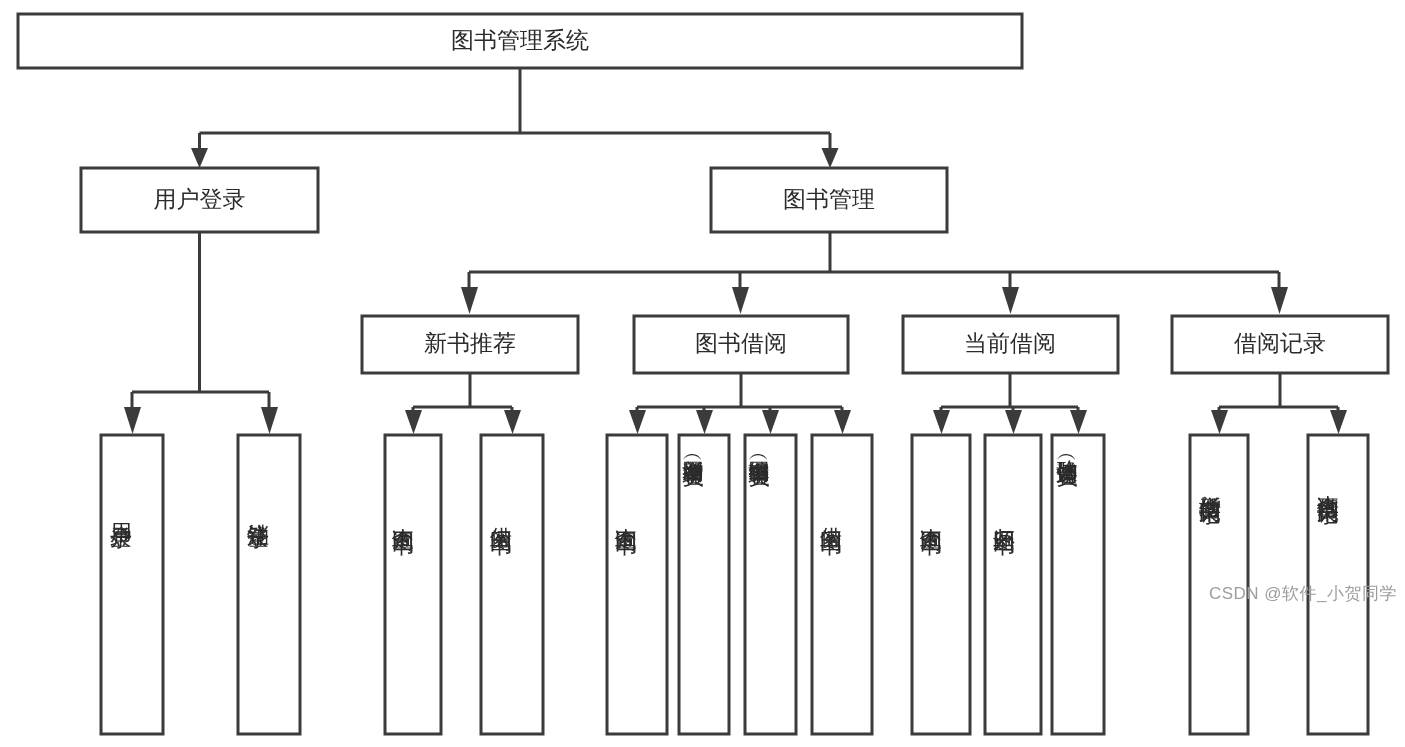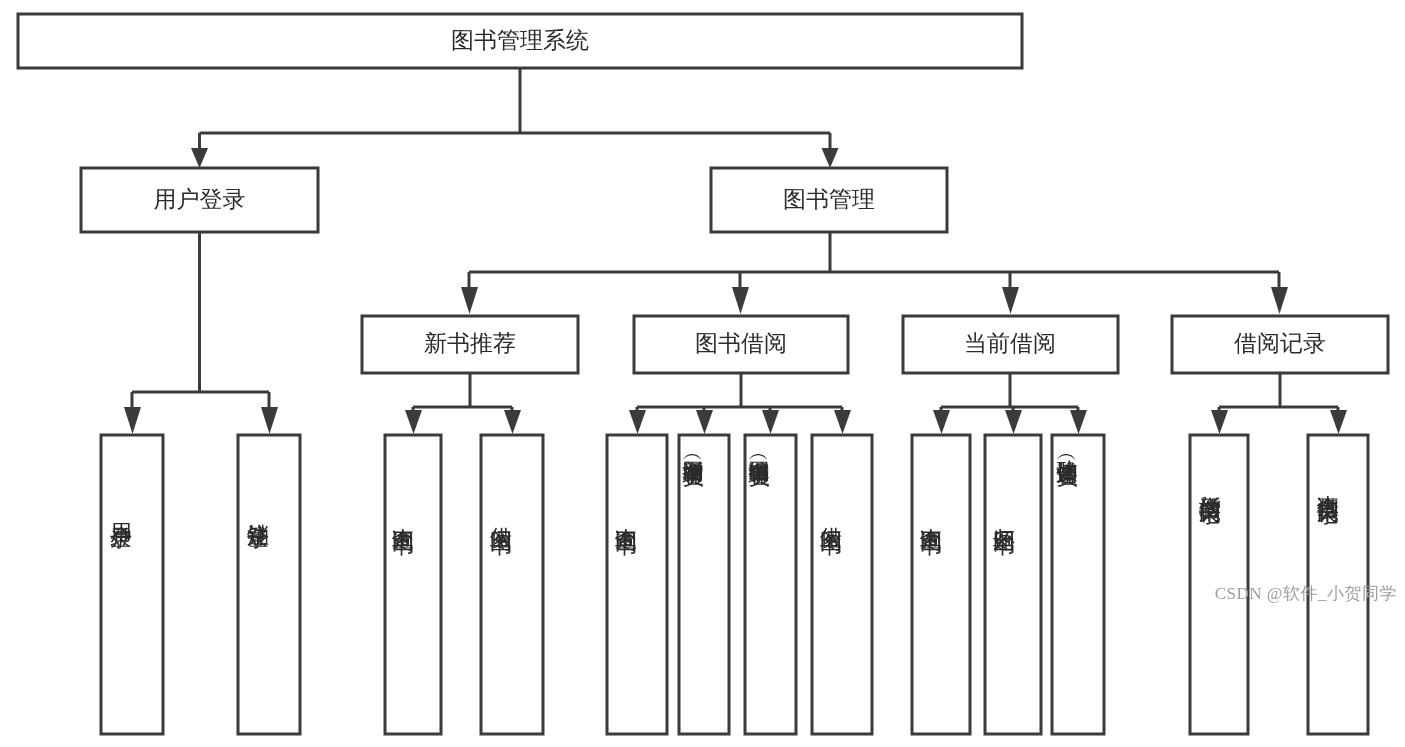--- a/index.html
+++ b/index.html
@@ -58,21 +58,21 @@
     letter-spacing: 2px;
     line-height: 1;
     white-space: nowrap;
     text-align: left;
     pointer-events: none;
   }
   .watermark {
     position: absolute;
     right: 8px;
     bottom: 4px;
-    font-family: Liberation Serif, serif;
+    font-family: Liberation Sans, sans-serif;
     font-size: 17px;
     color: #9d9d9d;
     letter-spacing: 0.5px;
     white-space: nowrap;
   }
 </style>
 </head>
 <body>
 
 <div id="diagram-root">

